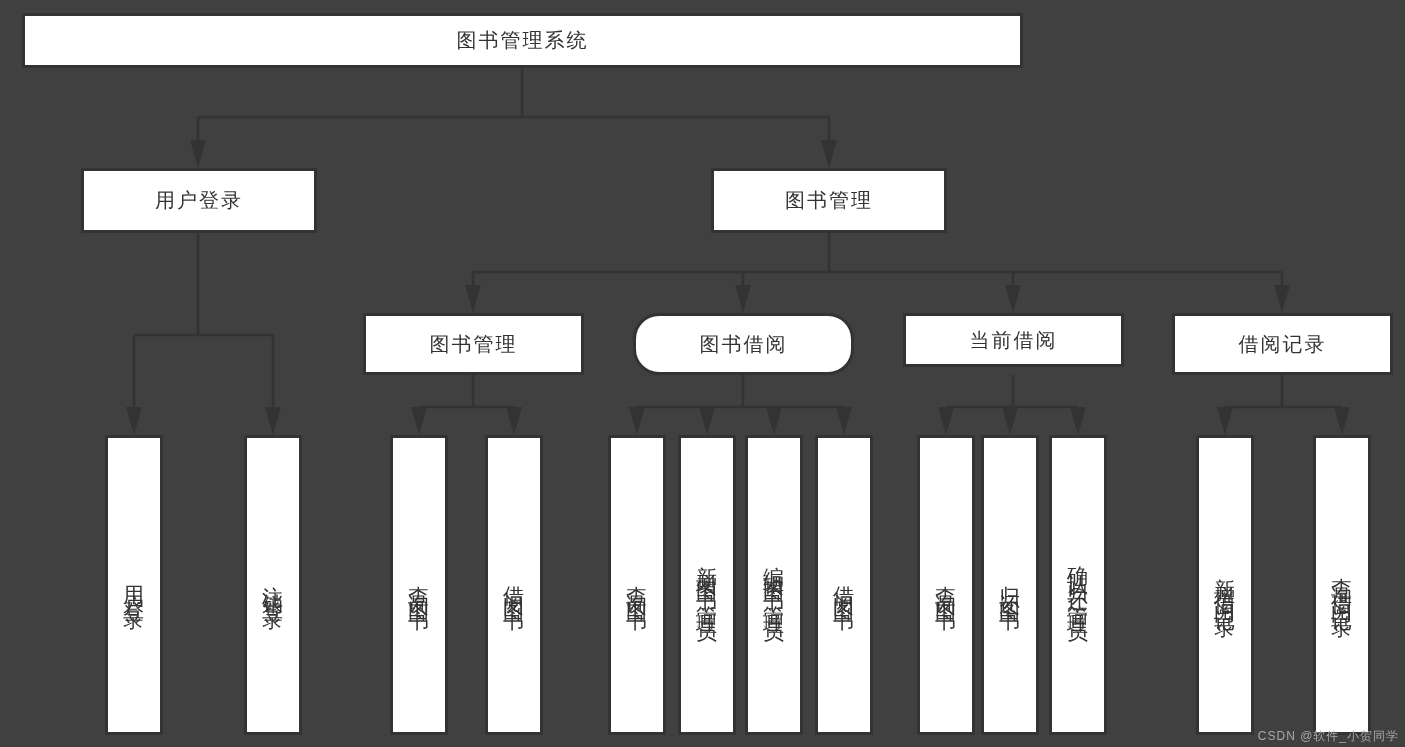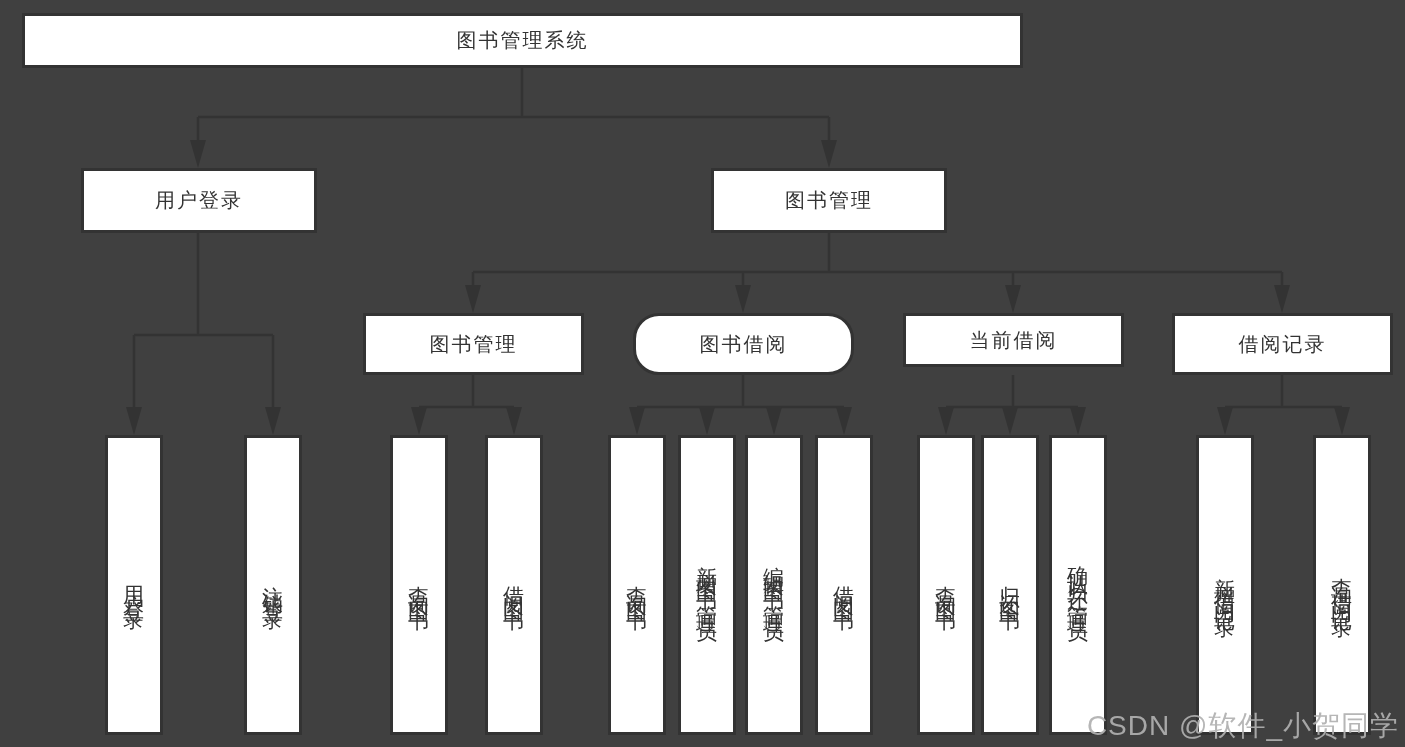--- a/index.html
+++ b/index.html
@@ -40,21 +40,21 @@
     position: absolute;
     left: 0; top: 0;
     z-index: 1;
   }
   #wires path { stroke: #333333; stroke-width: 2.5; fill: none; }
   #wires polygon { fill: #333333; stroke: none; }
   #watermark {
     position: absolute;
     right: 6px;
     bottom: 2px;
-    font-size: 28px;
+    font-size: 12px;
     color: #b0b0b0;
     opacity: 0.92;
     z-index: 3;
     letter-spacing: 1px;
     white-space: nowrap;
   }
 </style>
 </head>
 <body>
 

